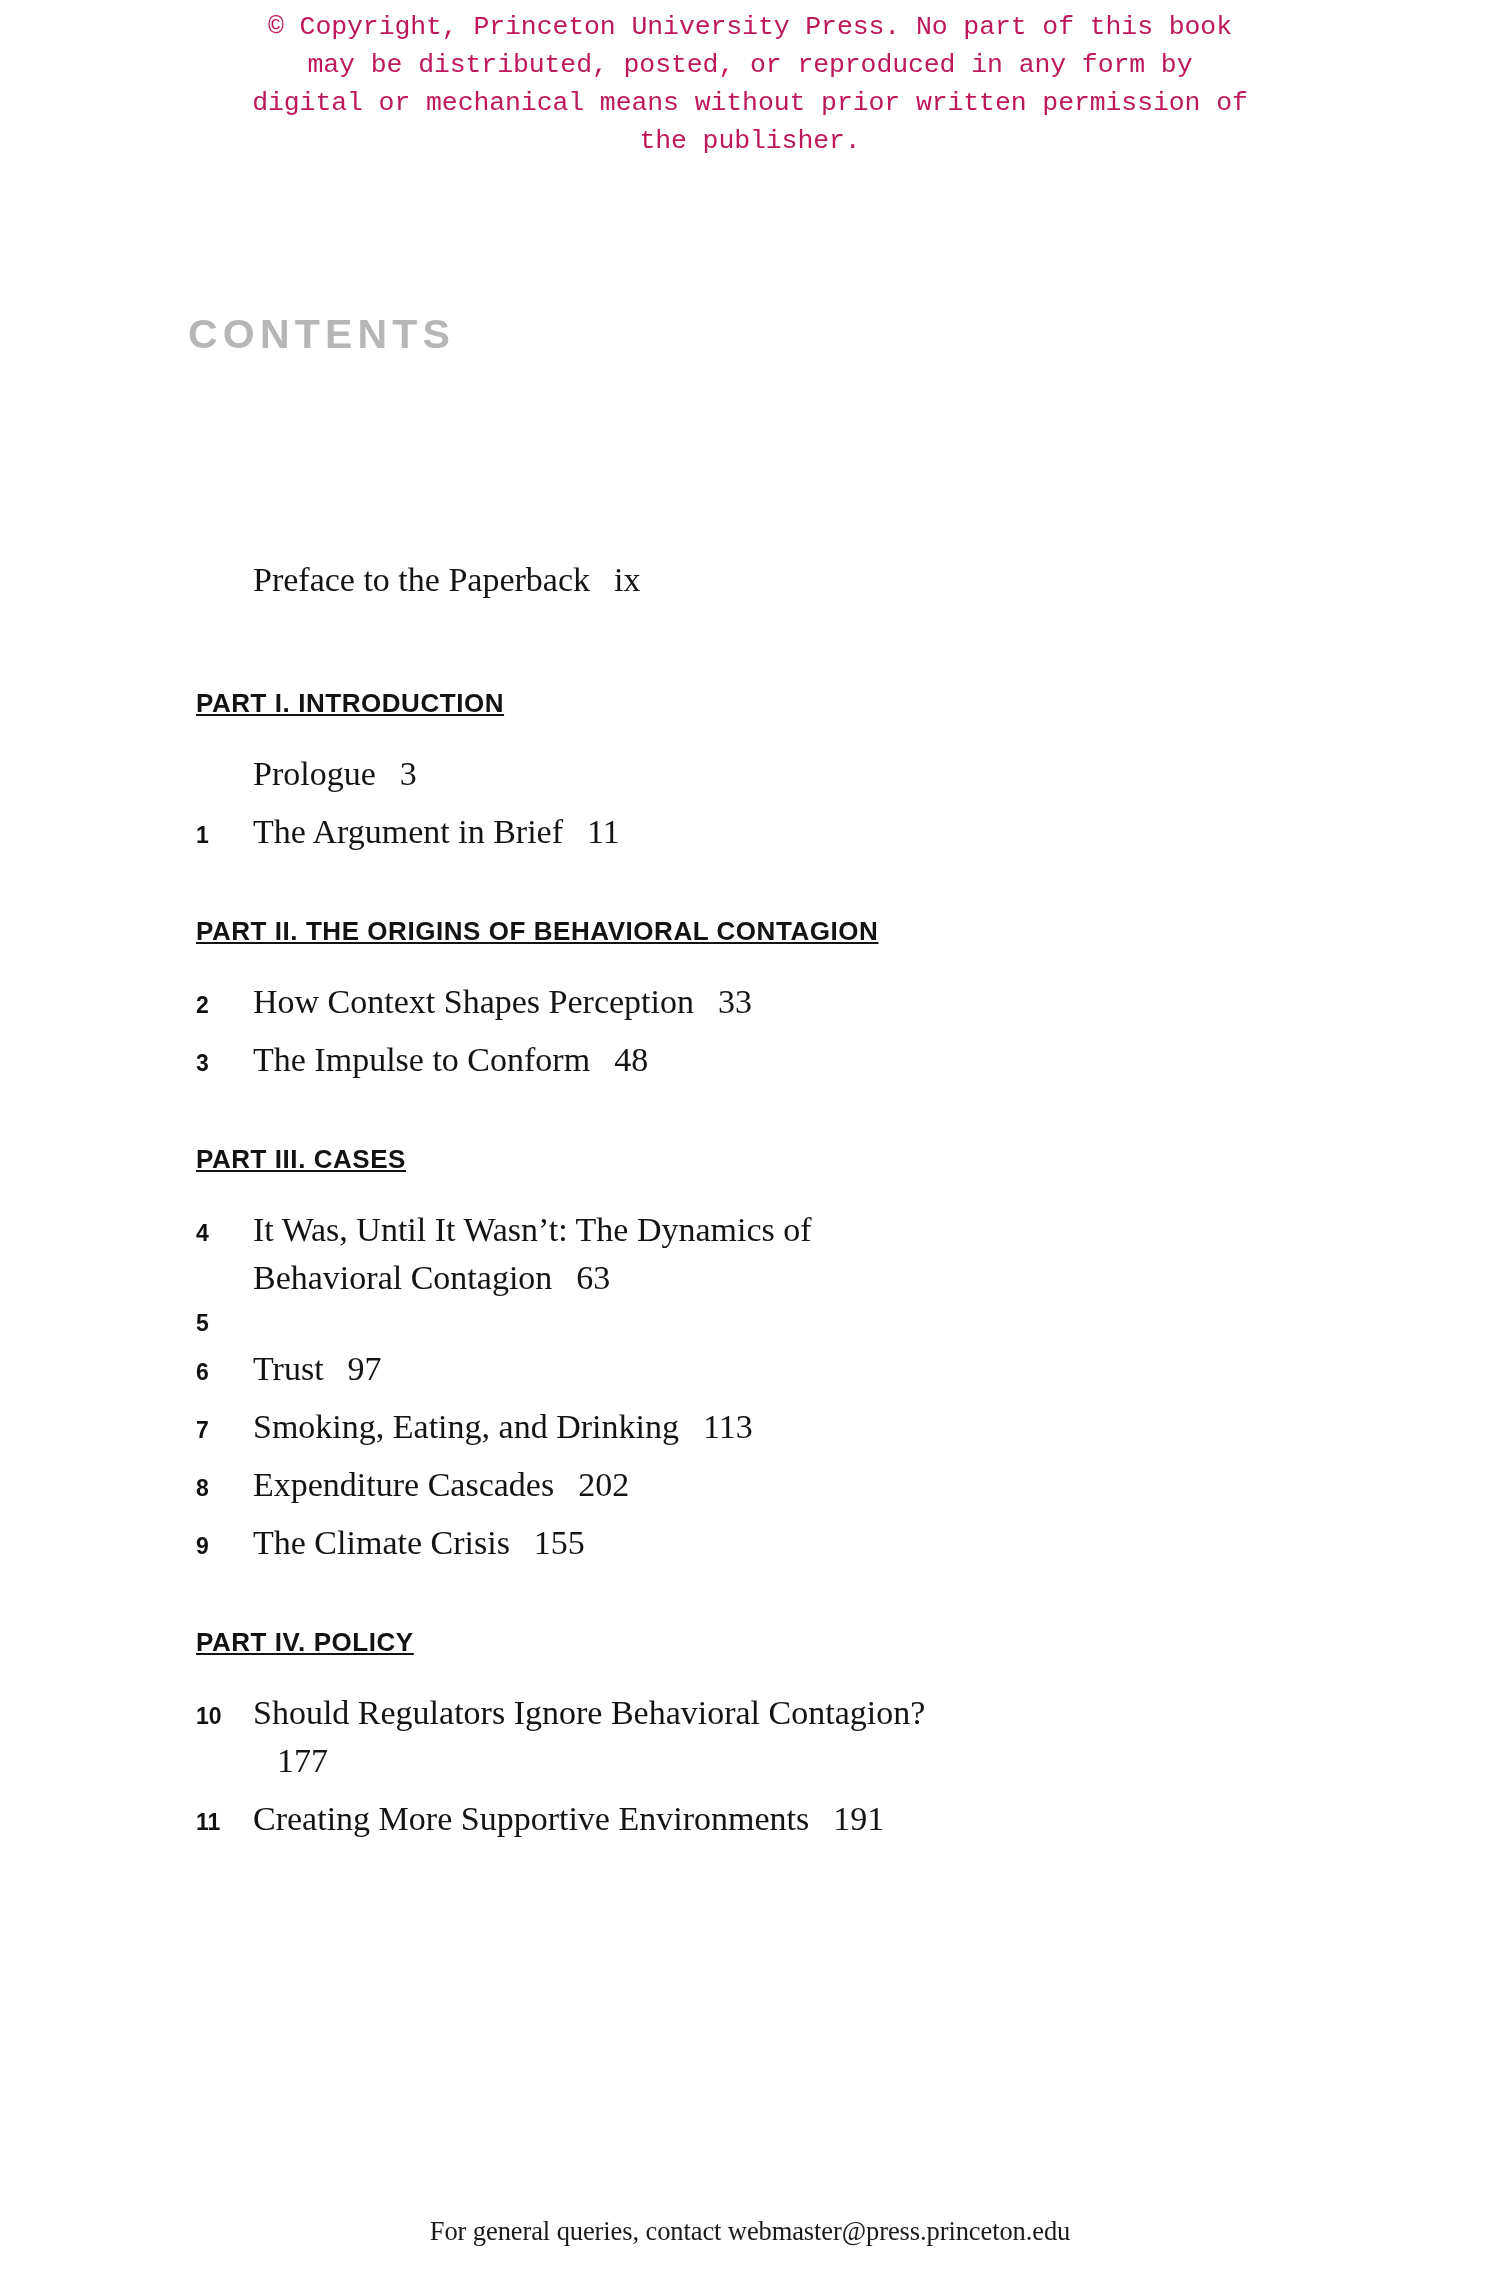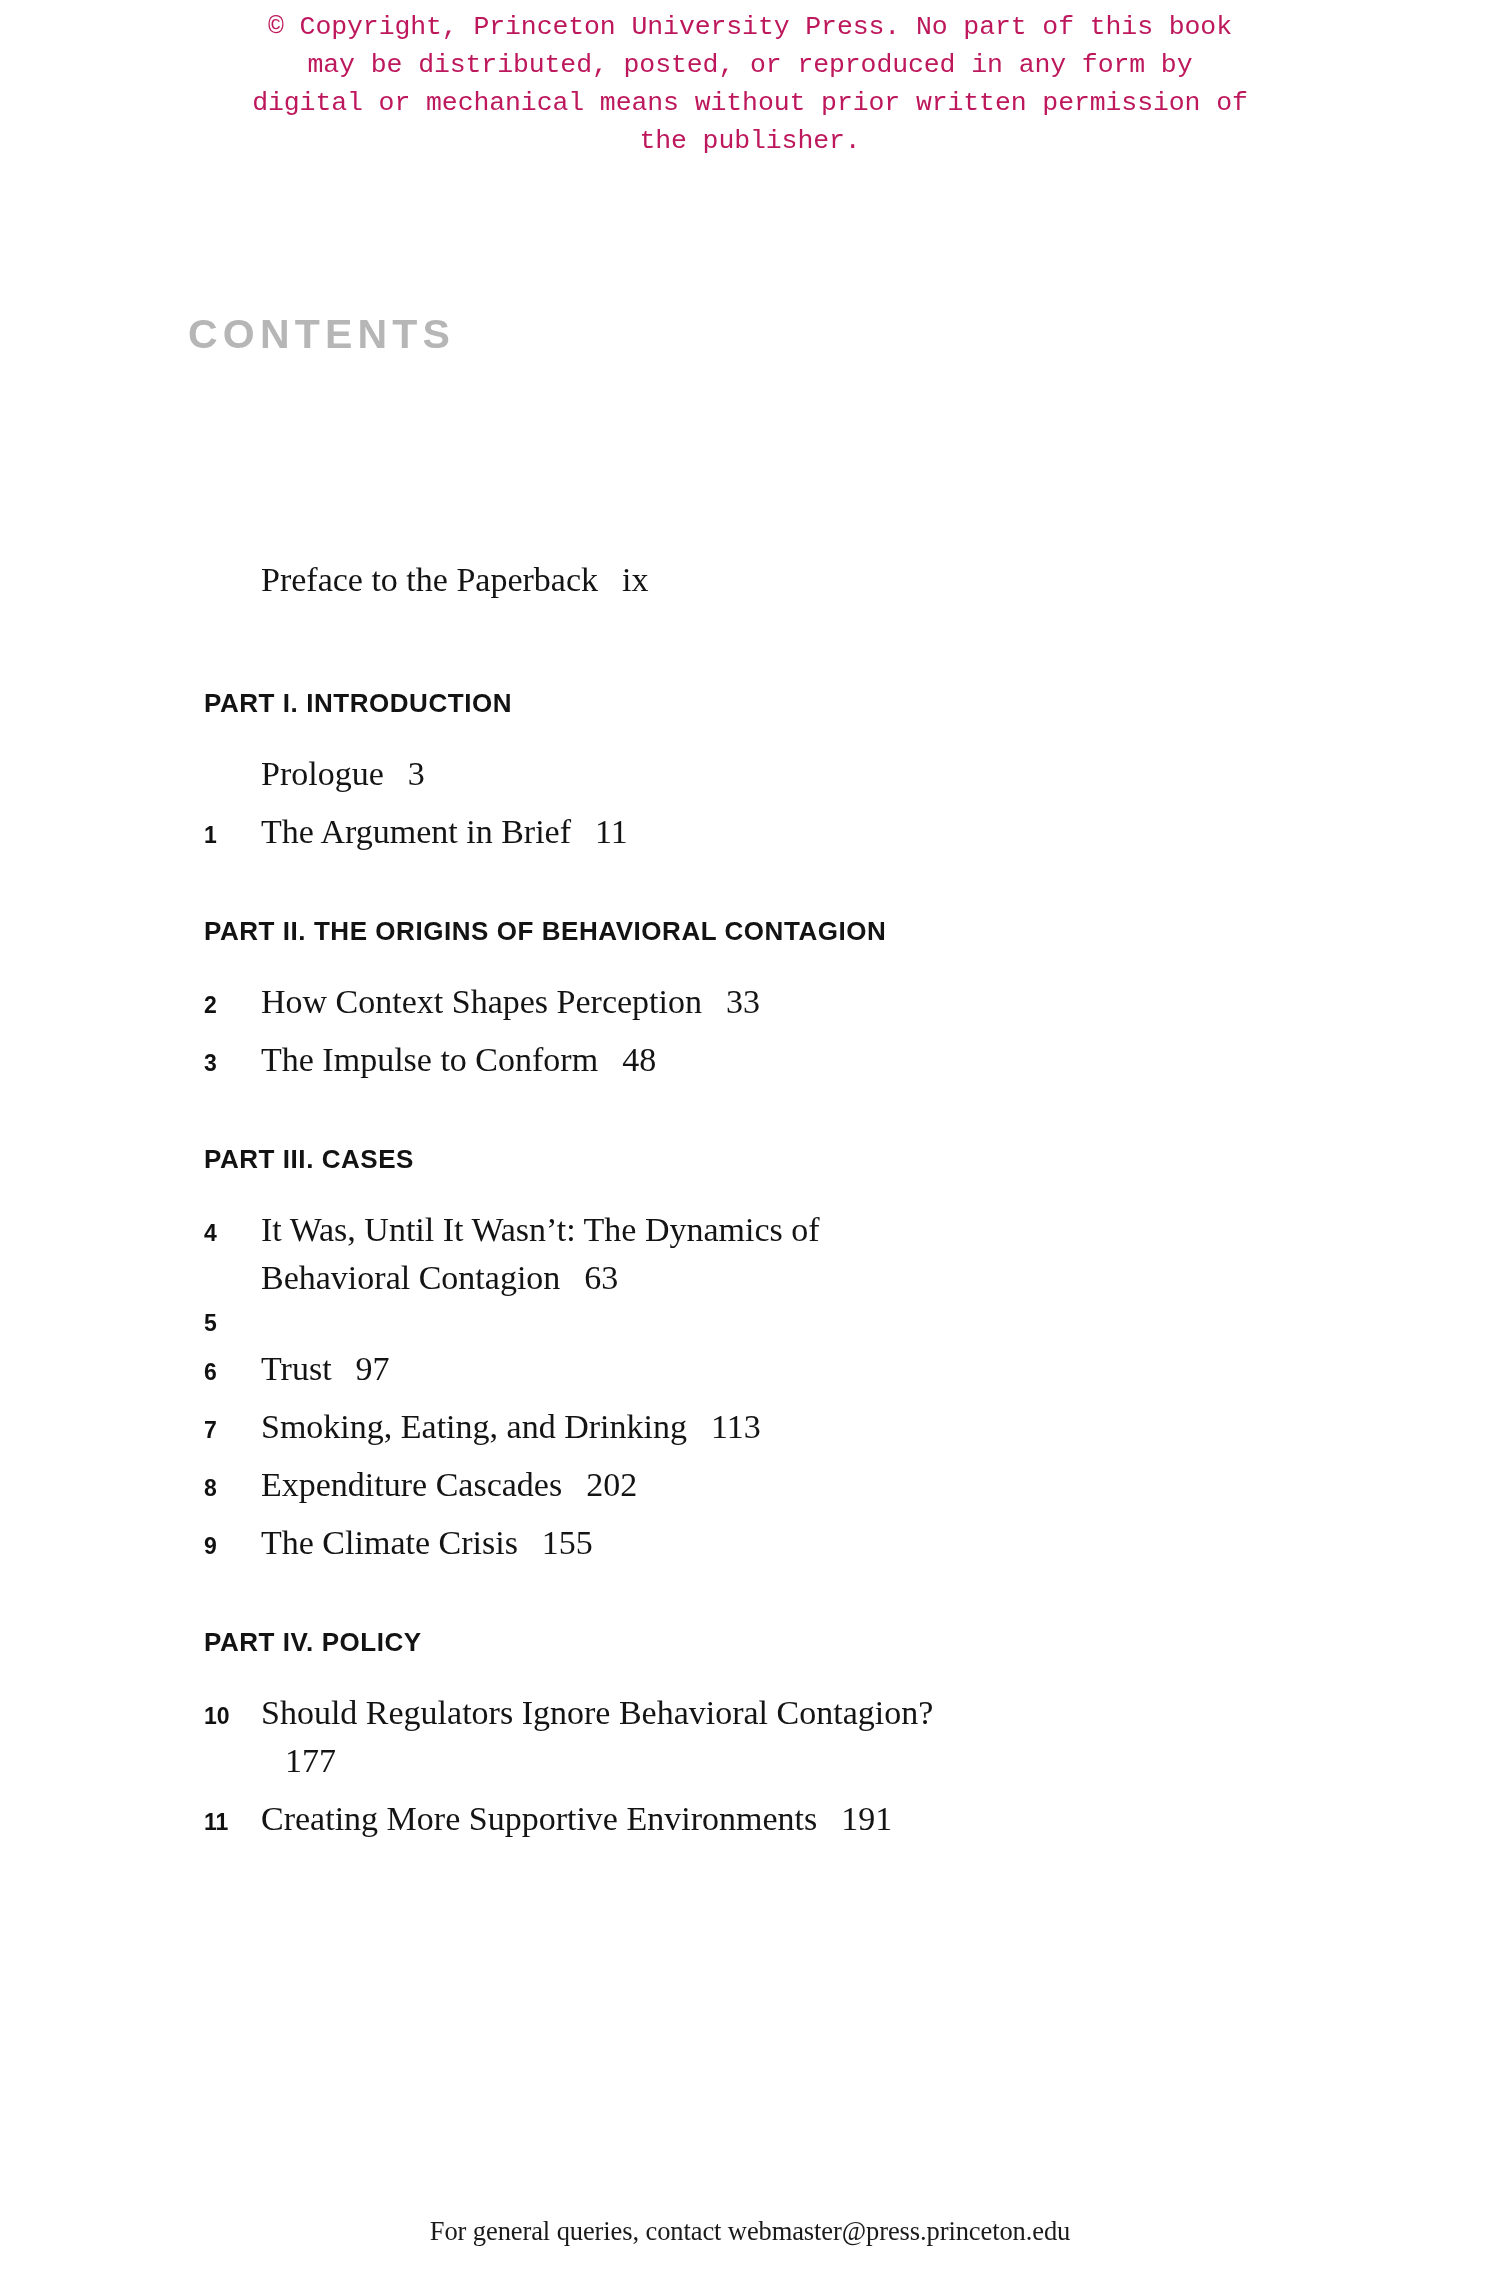--- a/index.html
+++ b/index.html
@@ -43,21 +43,21 @@
     font-family: "Liberation Sans", sans-serif;
     font-weight: bold;
     font-size: 41px;
     letter-spacing: 5.2px;
     color: #b6b6b6;
   }
 
   
   .toc {
     position: absolute;
-    left: 16px;
+    left: 8px;
     top: 556px;
     width: 1341px;
   }
 
   .toc-row {
     position: relative;
     display: flex;
     align-items: baseline;
     padding-left: 188px;
   }
@@ -91,20 +91,21 @@
 
   
   .part-heading {
     padding-left: 188px;
     font-family: "Liberation Sans", sans-serif;
     font-weight: bold;
     font-size: 26px;
     letter-spacing: 0.55px;
     color: #131313;
     line-height: 1;
+    text-decoration: underline;
   }
 
   
   .sp-frontmatter   { height: 86px; }
   .sp-after-part    { height: 34px; }
   .sp-between-chap  { height: 10px; }
   .sp-before-part   { height: 62px; }
 
   
   .footer-note {

